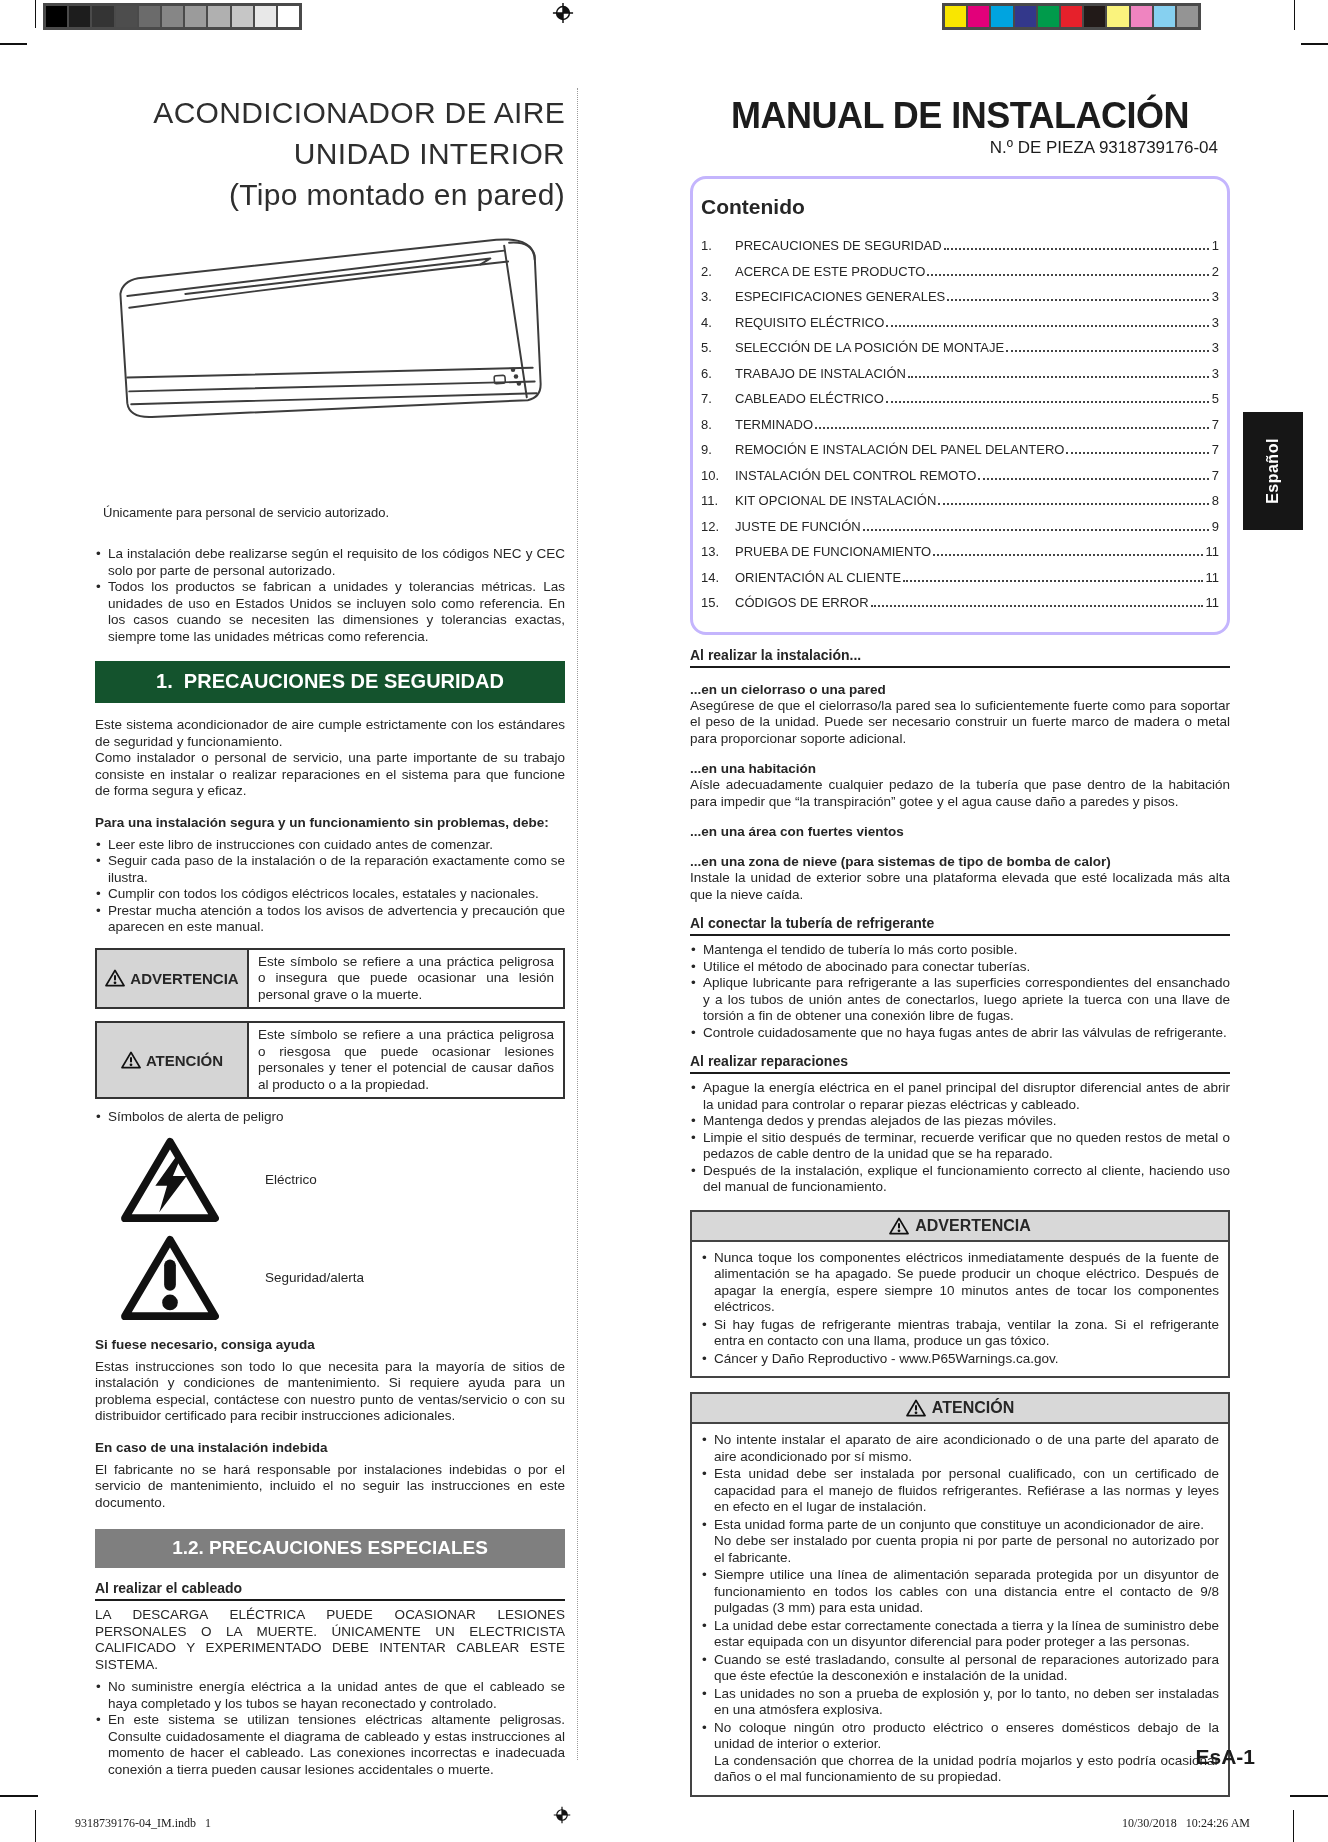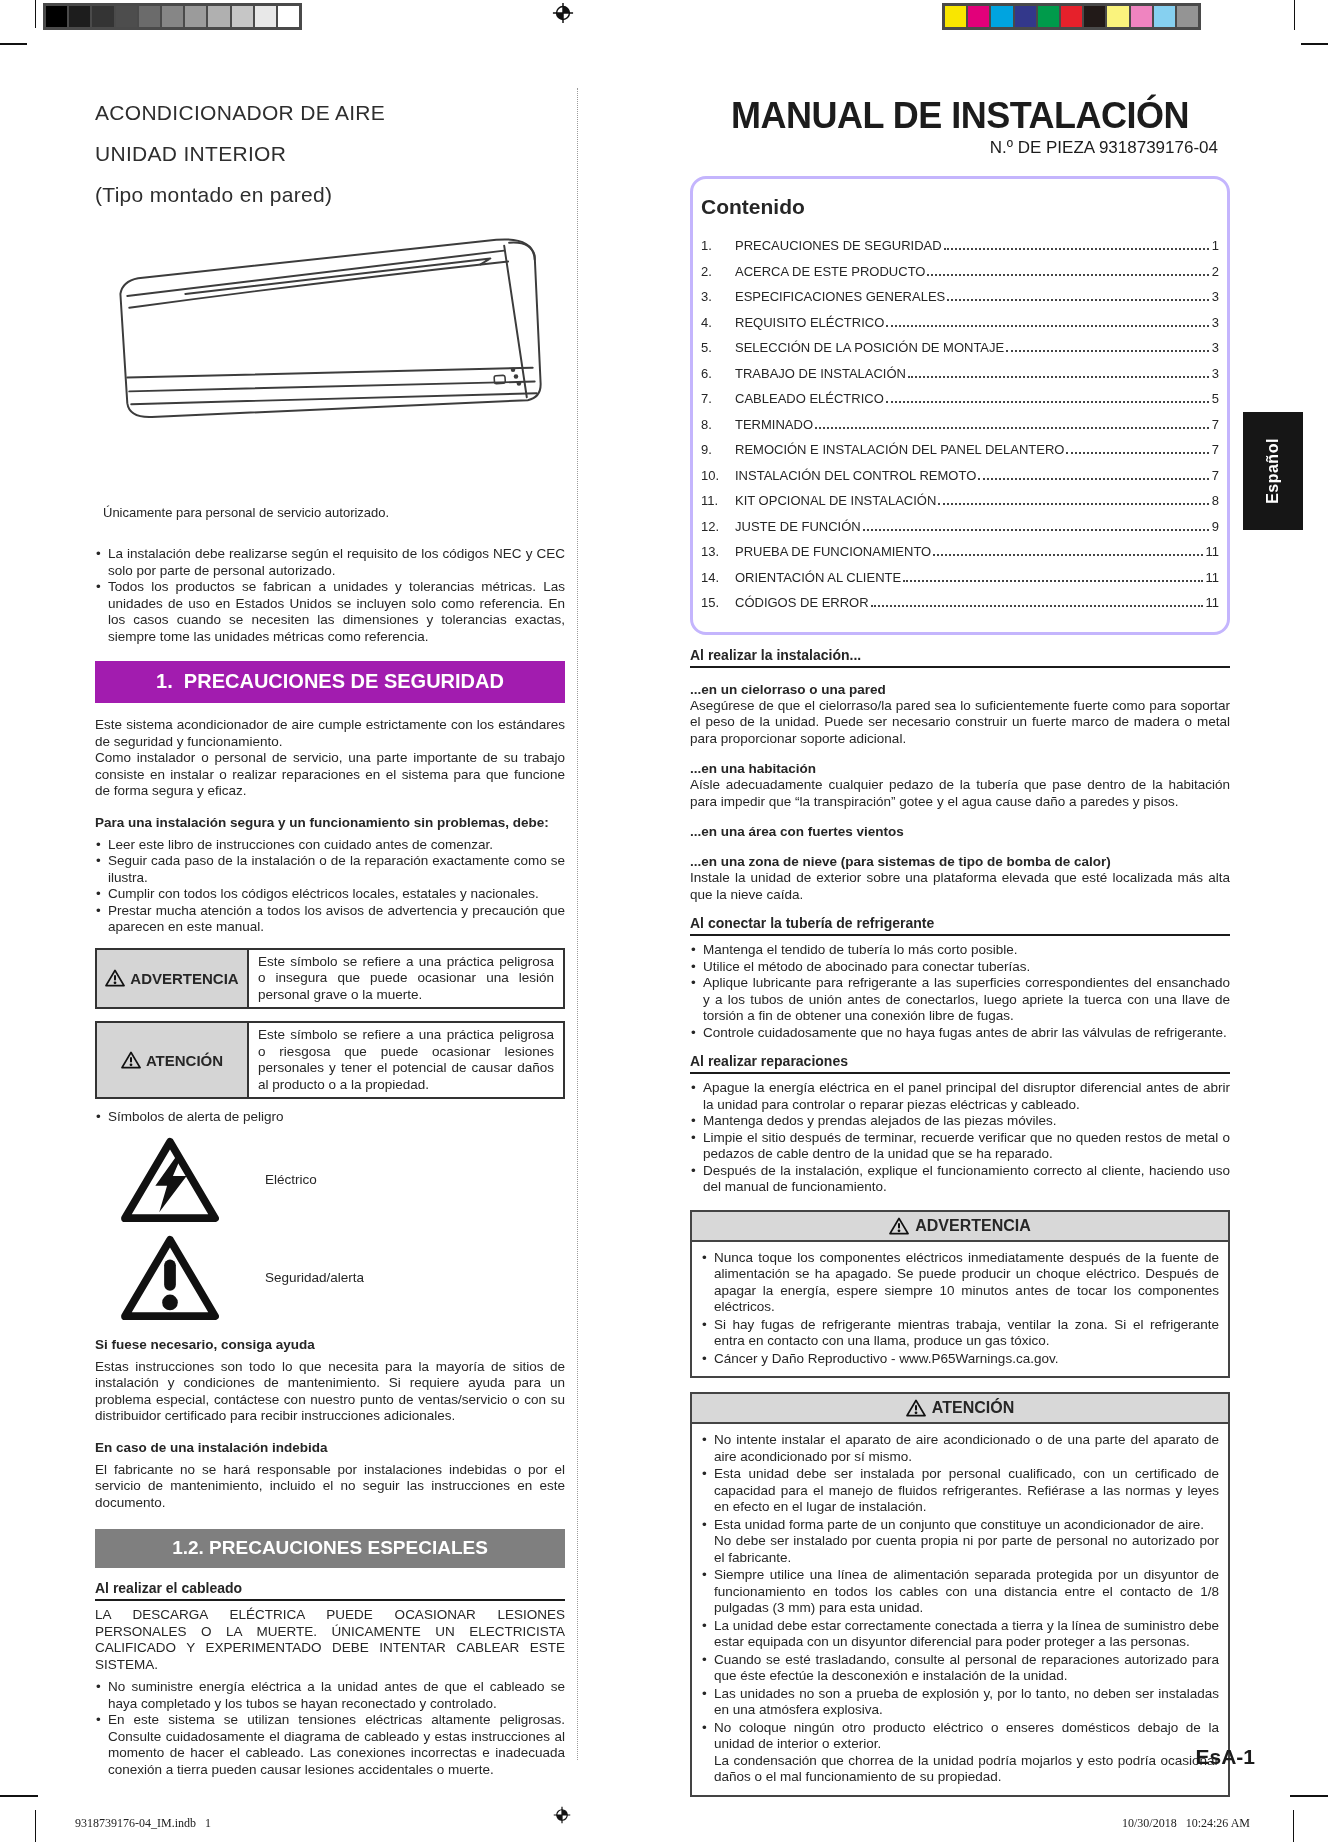--- a/index.html
+++ b/index.html
@@ -20,28 +20,28 @@
   }
   .lang-tab span{
     color:#fff;font-weight:bold;font-size:16px;transform:rotate(-90deg);white-space:nowrap;letter-spacing:.5px;
   }
   
   .divider{position:absolute;left:577px;top:88px;height:1672px;border-left:1px dotted #9a9a9a;}
   .col{position:absolute;top:92px;}
   .col-left{left:95px;width:470px;}
   .col-right{left:690px;width:540px;top:96px;}
   
-  .doc-title{font-size:21px;line-height:41px;color:#2e2e2e;letter-spacing:.3px;}
+  .doc-title{font-size:30px;line-height:41px;color:#2e2e2e;letter-spacing:.3px;text-align:right;}
   .unit-illustration{margin-top:14px;width:470px;height:246px;}
   .auth-note{margin-top:26px;margin-left:8px;font-size:13px;}
   .introblock{margin-top:26px;}
   p,.para{font-size:13.5px;line-height:16.5px;text-align:justify;margin:0;}
   .bullet{position:relative;padding-left:13px;font-size:13.5px;line-height:16.5px;text-align:justify;}
   .bullet::before{content:"•";position:absolute;left:1px;top:0;}
-  .bar-black{margin-top:16px;background:#a21caf;color:#fff;text-align:center;font-weight:bold;font-size:20px;padding:9px 0 10px;white-space:pre-wrap;}
+  .bar-black{margin-top:16px;background:#14532d;color:#fff;text-align:center;font-weight:bold;font-size:20px;padding:9px 0 10px;white-space:pre-wrap;}
   .bar-gray{margin-top:18px;background:#7f7f7f;color:#fff;text-align:center;font-weight:bold;font-size:19px;padding:8px 0 9px;}
   .bold-head{font-weight:bold;font-size:13.5px;margin-top:14px;line-height:17px;}
   .rule-head{font-weight:bold;font-size:14px;border-bottom:2px solid #1b1b1b;padding-bottom:2px;margin-top:12px;line-height:17px;}
   .warn-table{margin-top:12px;border:2px solid #333;display:flex;align-items:stretch;}
   .warn-table .cell-label{
     width:150px;flex:none;background:#d5d5d5;border-right:2px solid #333;display:flex;align-items:center;justify-content:center;gap:5px;
     font-weight:bold;font-size:15px;
   }
   .warn-table .cell-text{padding:4px 9px;font-size:13.5px;line-height:16.5px;text-align:justify;}
   .tri-sm{width:20px;height:18px;flex:none;}
@@ -393,21 +393,21 @@
         <rect x="45" y="30" width="10" height="27" rx="5" fill="#111"></rect>
           <circle cx="50" cy="69" r="7" fill="#111"></circle>
       </svg>
       <span>ATENCIÓN</span>
     </div>
     <div class="hb-body">
       <div class="bullet">No intente instalar el aparato de aire acondicionado o de una parte del aparato de aire acondicionado por sí mismo.</div>
       <div class="bullet">Esta unidad debe ser instalada por personal cualificado, con un certificado de capacidad para el manejo de fluidos refrigerantes. Refiérase a las normas y leyes en efecto en el lugar de instalación.</div>
       <div class="bullet pre-line">Esta unidad forma parte de un conjunto que constituye un acondicionador de aire.
 No debe ser instalado por cuenta propia ni por parte de personal no autorizado por el fabricante.</div>
-      <div class="bullet">Siempre utilice una línea de alimentación separada protegida por un disyuntor de funcionamiento en todos los cables con una distancia entre el contacto de 1/8 pulgadas (3 mm) para esta unidad.</div>
+      <div class="bullet">Siempre utilice una línea de alimentación separada protegida por un disyuntor de funcionamiento en todos los cables con una distancia entre el contacto de 9/8 pulgadas (3 mm) para esta unidad.</div>
       <div class="bullet">La unidad debe estar correctamente conectada a tierra y la línea de suministro debe estar equipada con un disyuntor diferencial para poder proteger a las personas.</div>
       <div class="bullet">Cuando se esté trasladando, consulte al personal de reparaciones autorizado para que éste efectúe la desconexión e instalación de la unidad.</div>
       <div class="bullet">Las unidades no son a prueba de explosión y, por lo tanto, no deben ser instaladas en una atmósfera explosiva.</div>
       <div class="bullet pre-line">No coloque ningún otro producto eléctrico o enseres domésticos debajo de la unidad de interior o exterior.
 La condensación que chorrea de la unidad podría mojarlos y esto podría ocasionar daños o el mal funcionamiento de su propiedad.</div>
     </div>
   </div>
 </div>
 
 <div class="pageno">EsA-1</div>

